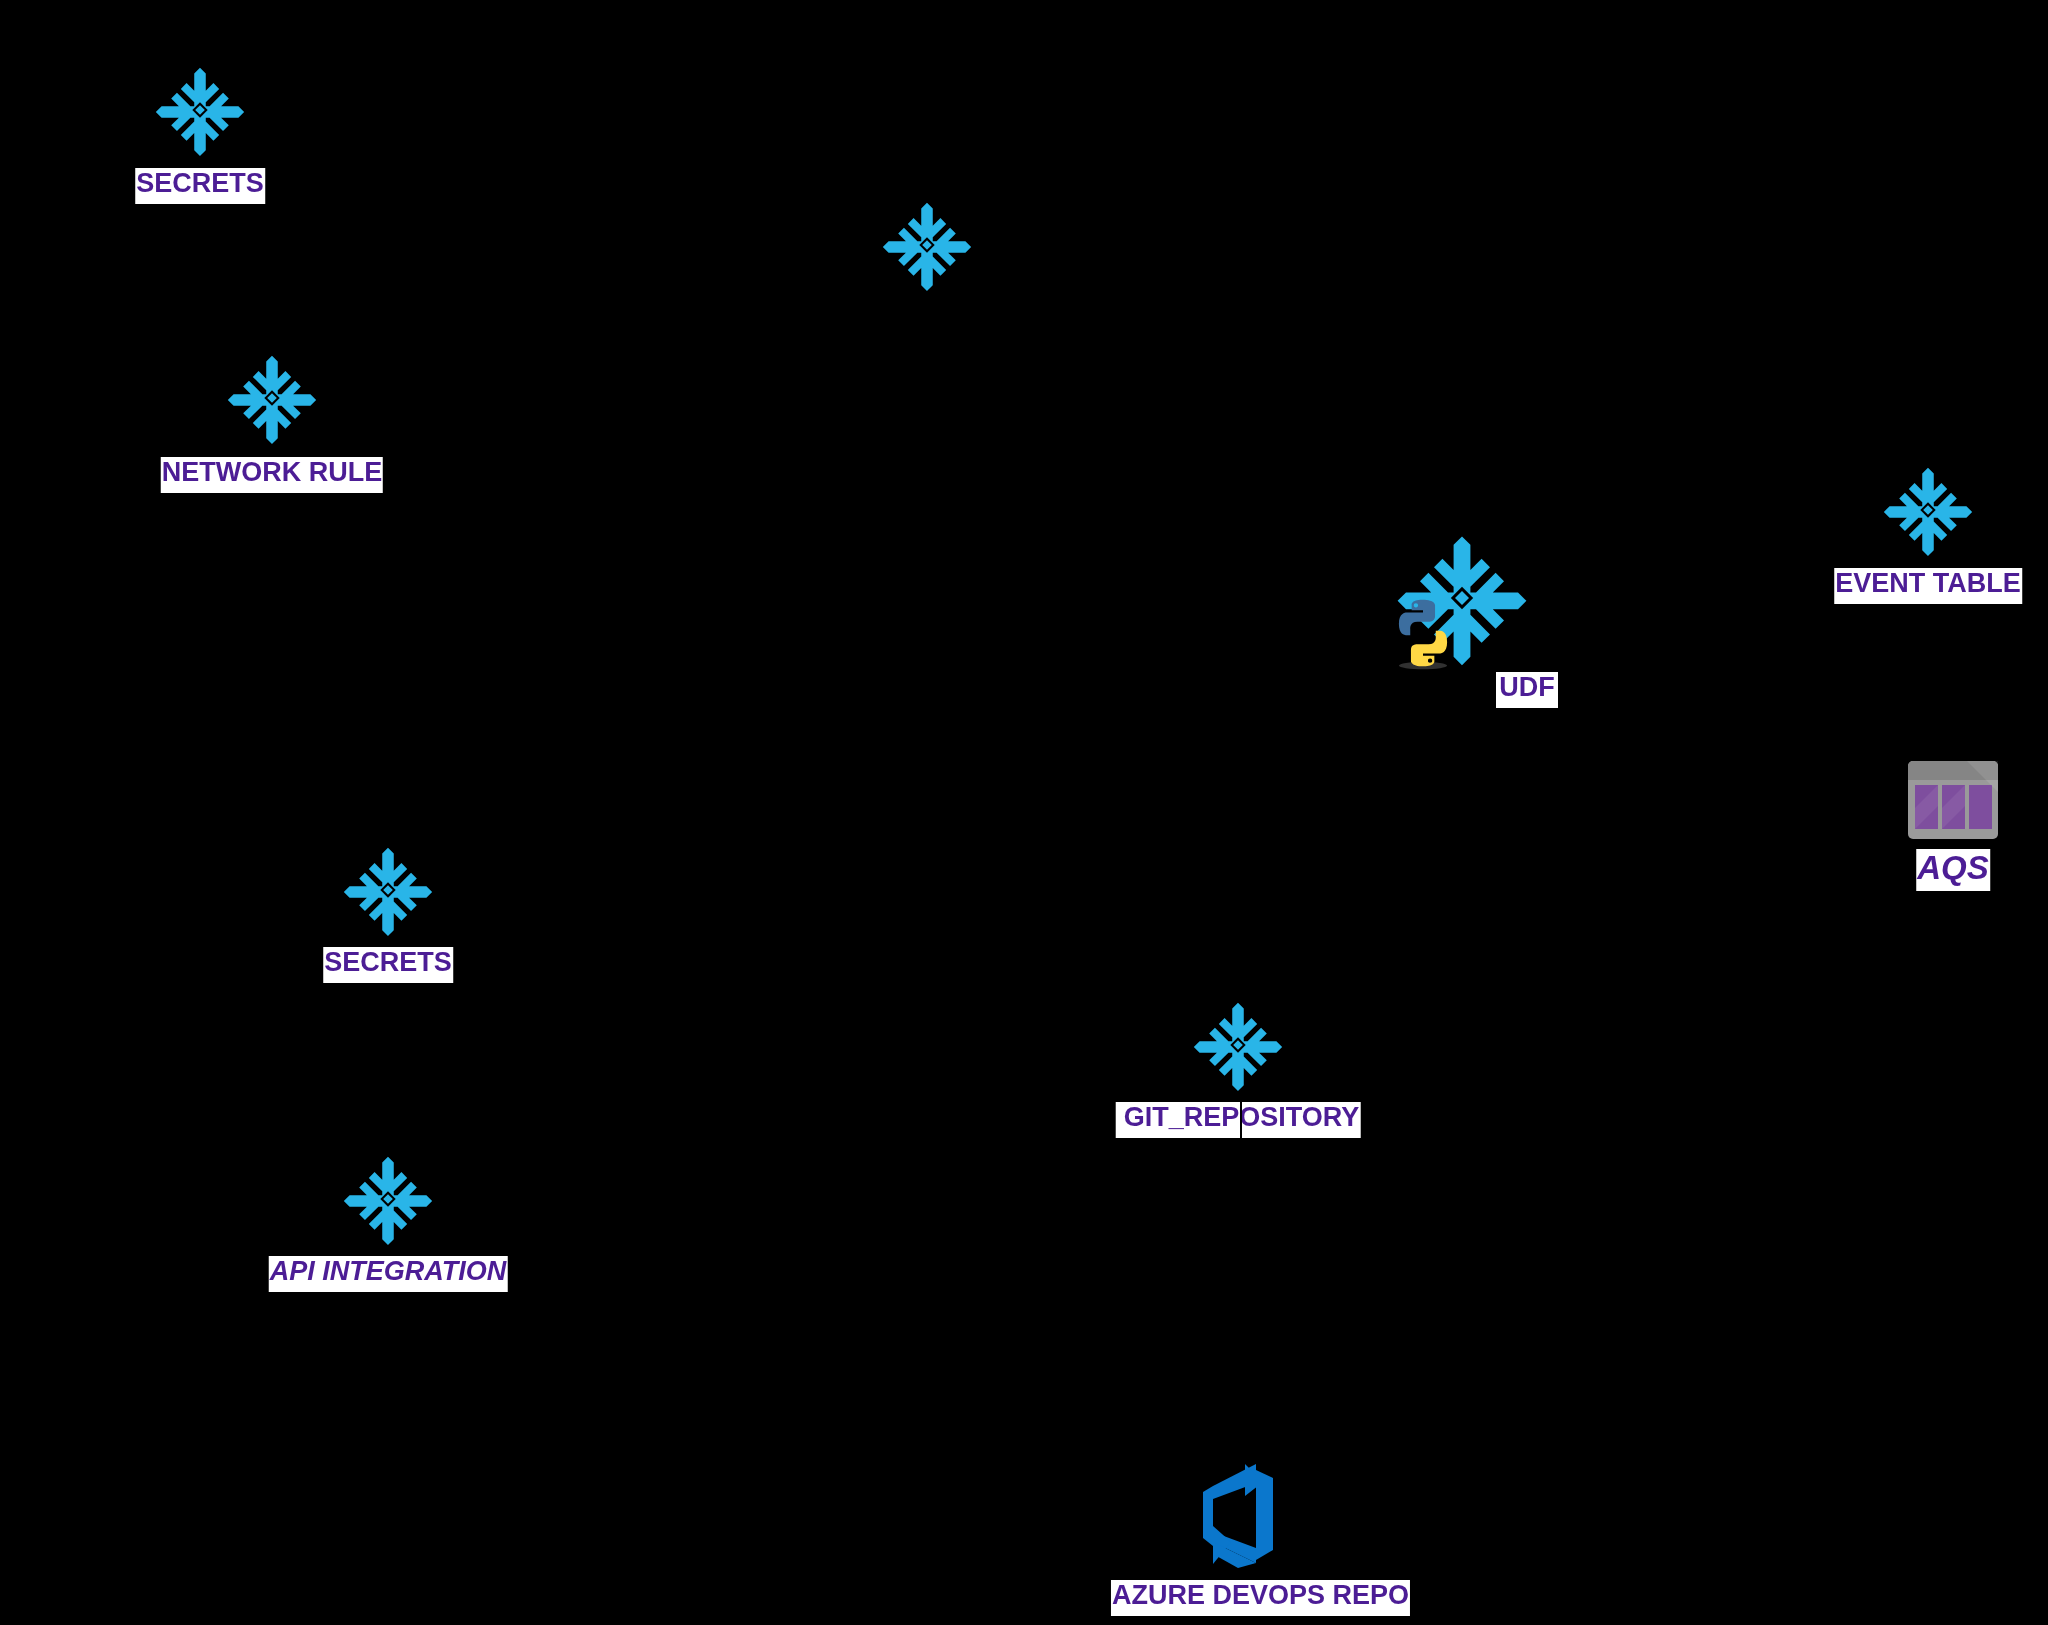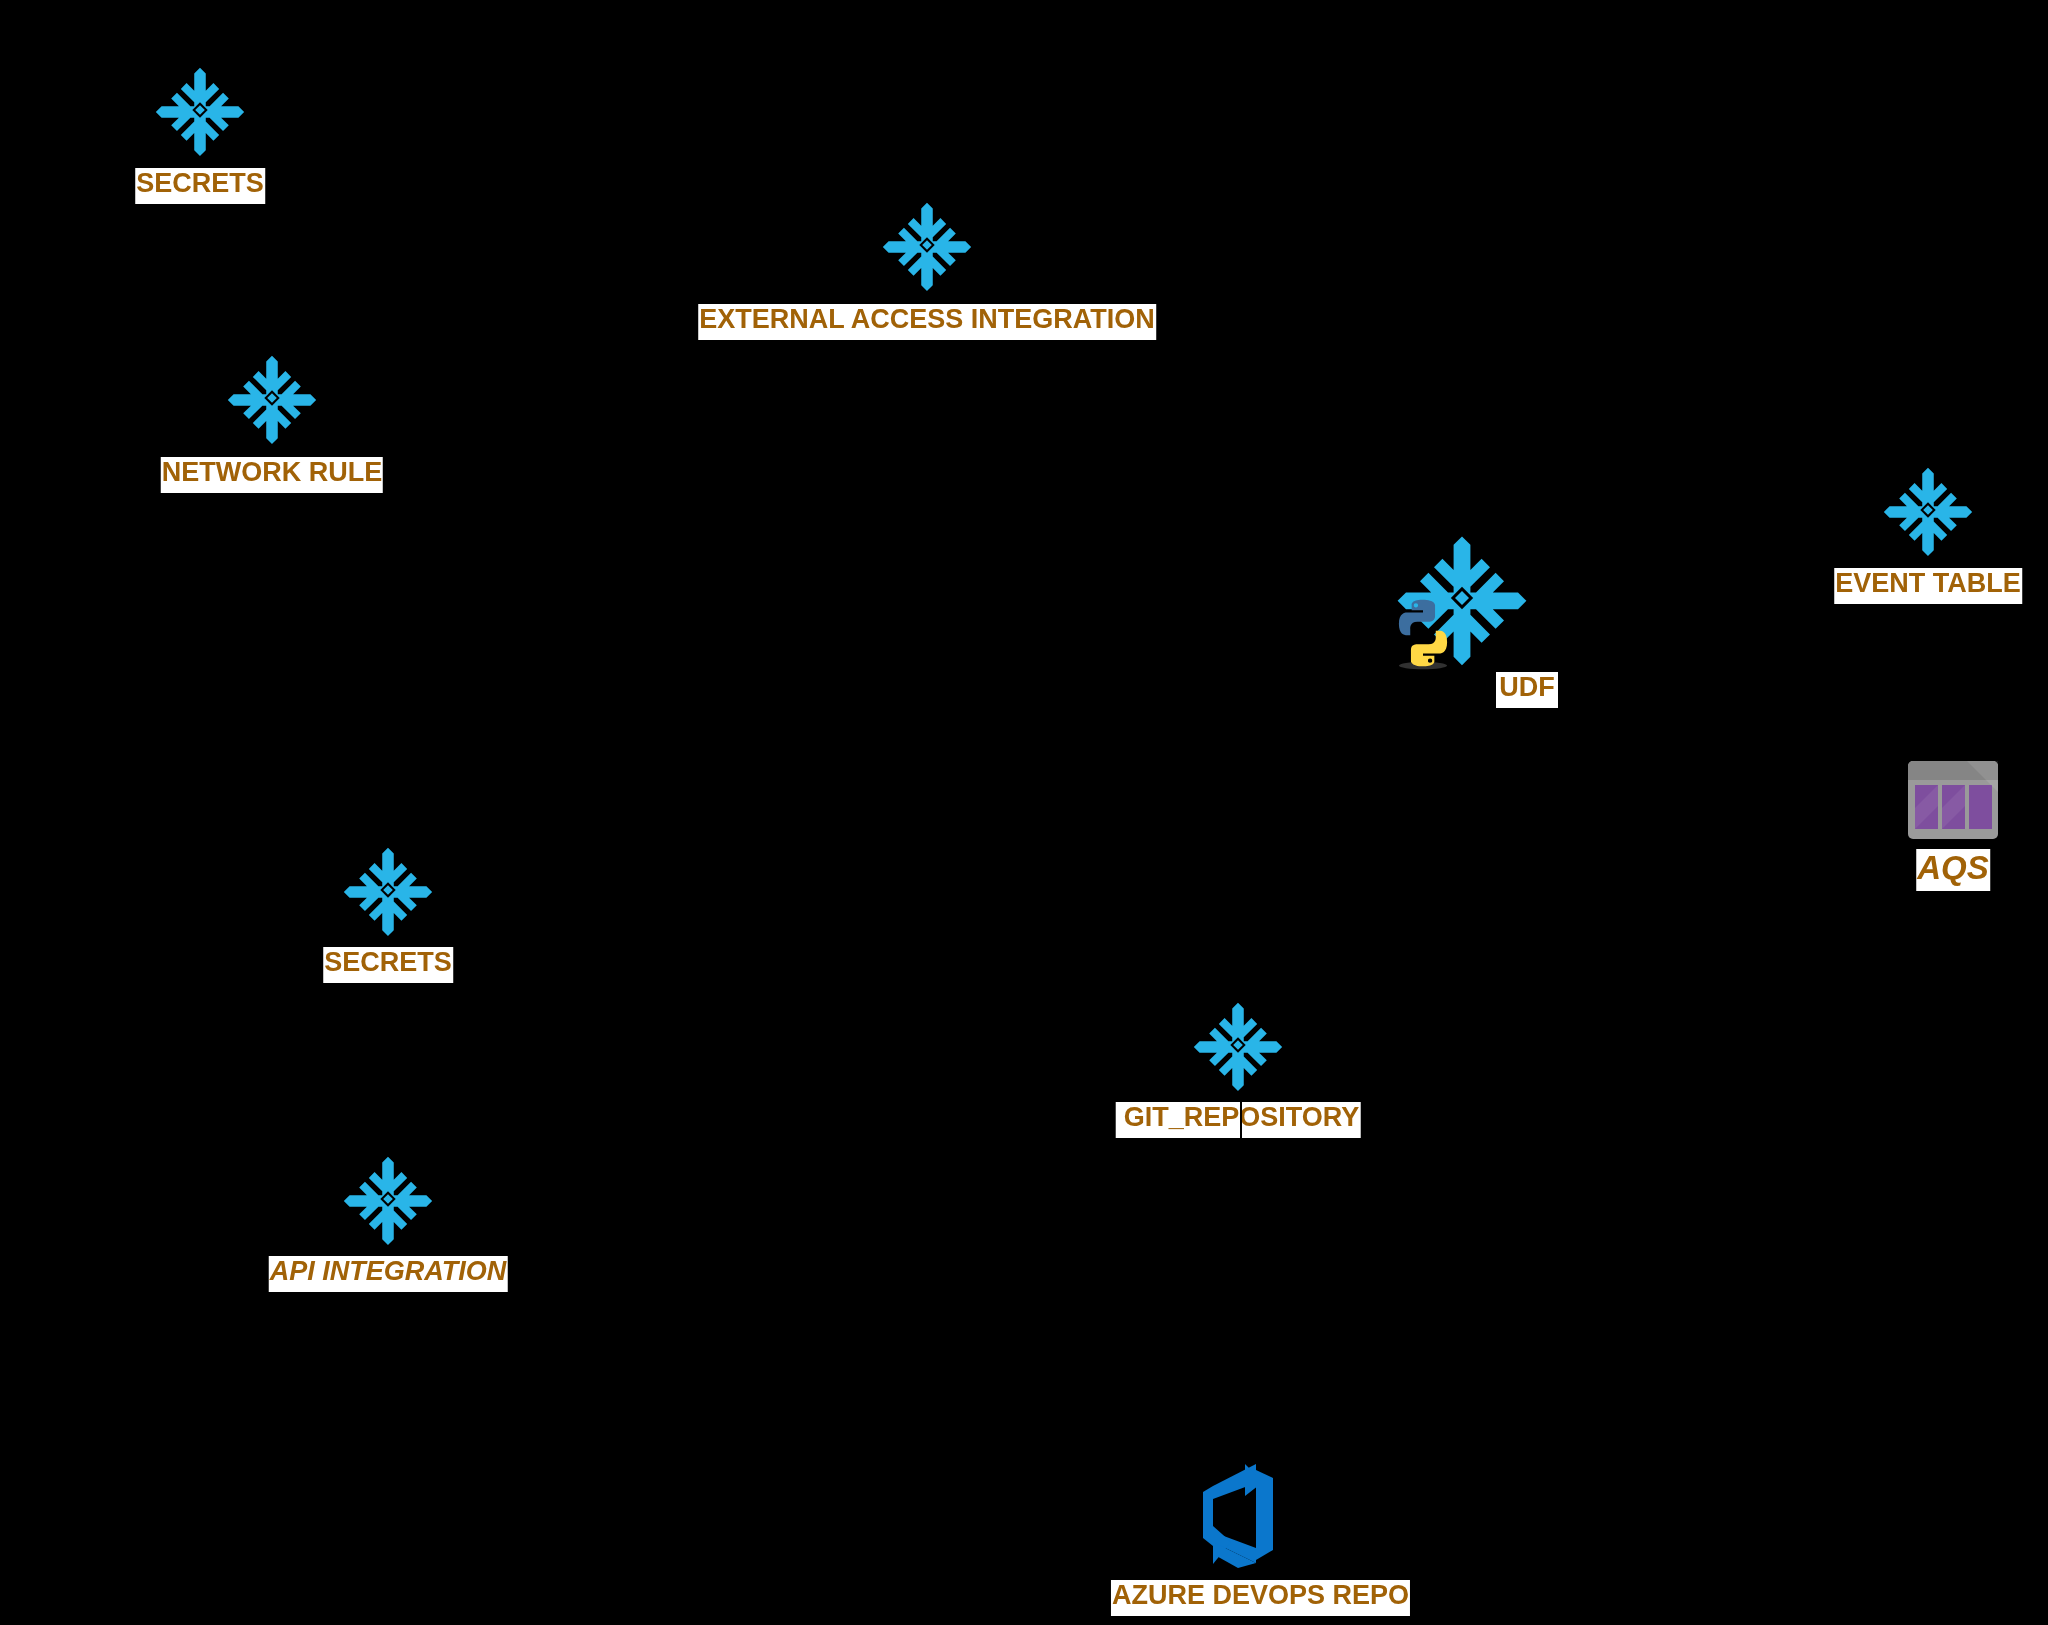--- a/index.html
+++ b/index.html
@@ -24,21 +24,21 @@
     flex-direction: column;
     align-items: center;
   }
   .node-icon {
     display: block;
     line-height: 0;
   }
   .node-label {
     display: inline-block;
     background: #ffffff;
-    color: #a16207;
+    color: #4c1d95;
     font-family: "Liberation Sans", sans-serif;
     font-weight: bold;
     white-space: nowrap;
     line-height: 1.0;
     letter-spacing: 0px;
     padding: 2px 1px 7px 1px;
     box-sizing: border-box;
   }
   .lbl-pos {
     position: absolute;
@@ -81,23 +81,20 @@
   <div class="node" style="left:927px; top:245px; transform:translate(-50%,-50%);">
     <span class="node-icon">
       <svg width="96" height="96" viewBox="0 0 100 100">
         <g fill="#29B5E8">
           <path d="M50 6 L44 12 L44 30 L36 22 L30 28 L44 42 L44 46 L40 46 L26 32 L20 38 L28 46 L10 46 L4 52 L10 58 L28 58 L20 66 L26 72 L40 58 L44 58 L44 62 L30 76 L36 82 L44 74 L44 92 L50 98 L56 92 L56 74 L64 82 L70 76 L56 62 L56 58 L60 58 L74 72 L80 66 L72 58 L90 58 L96 52 L90 46 L72 46 L80 38 L74 32 L60 46 L56 46 L56 42 L70 28 L64 22 L56 30 L56 12 Z"></path>
           <path d="M50 42 L58 50 L50 58 L42 50 Z" fill="#000000"></path>
           <path d="M50 45 L55 50 L50 55 L45 50 Z" fill="#29B5E8"></path>
         </g>
       </svg>
     </span>
-  </div>
-  <div class="lbl-pos" style="left:927px; top:304px; transform:translateX(-50%);">
-    <span class="node-label" style="font-size:27px; min-width:396px; text-align:center;">EXTERNAL ACCESS INTEGRATION</span>
   </div>
 
   <div class="node" style="left:272px; top:398px; transform:translate(-50%,-50%);">
     <span class="node-icon">
       <svg width="96" height="96" viewBox="0 0 100 100">
         <g fill="#29B5E8">
           <path d="M50 6 L44 12 L44 30 L36 22 L30 28 L44 42 L44 46 L40 46 L26 32 L20 38 L28 46 L10 46 L4 52 L10 58 L28 58 L20 66 L26 72 L40 58 L44 58 L44 62 L30 76 L36 82 L44 74 L44 92 L50 98 L56 92 L56 74 L64 82 L70 76 L56 62 L56 58 L60 58 L74 72 L80 66 L72 58 L90 58 L96 52 L90 46 L72 46 L80 38 L74 32 L60 46 L56 46 L56 42 L70 28 L64 22 L56 30 L56 12 Z"></path>
           <path d="M50 42 L58 50 L50 58 L42 50 Z" fill="#000000"></path>
           <path d="M50 45 L55 50 L50 55 L45 50 Z" fill="#29B5E8"></path>
         </g>

